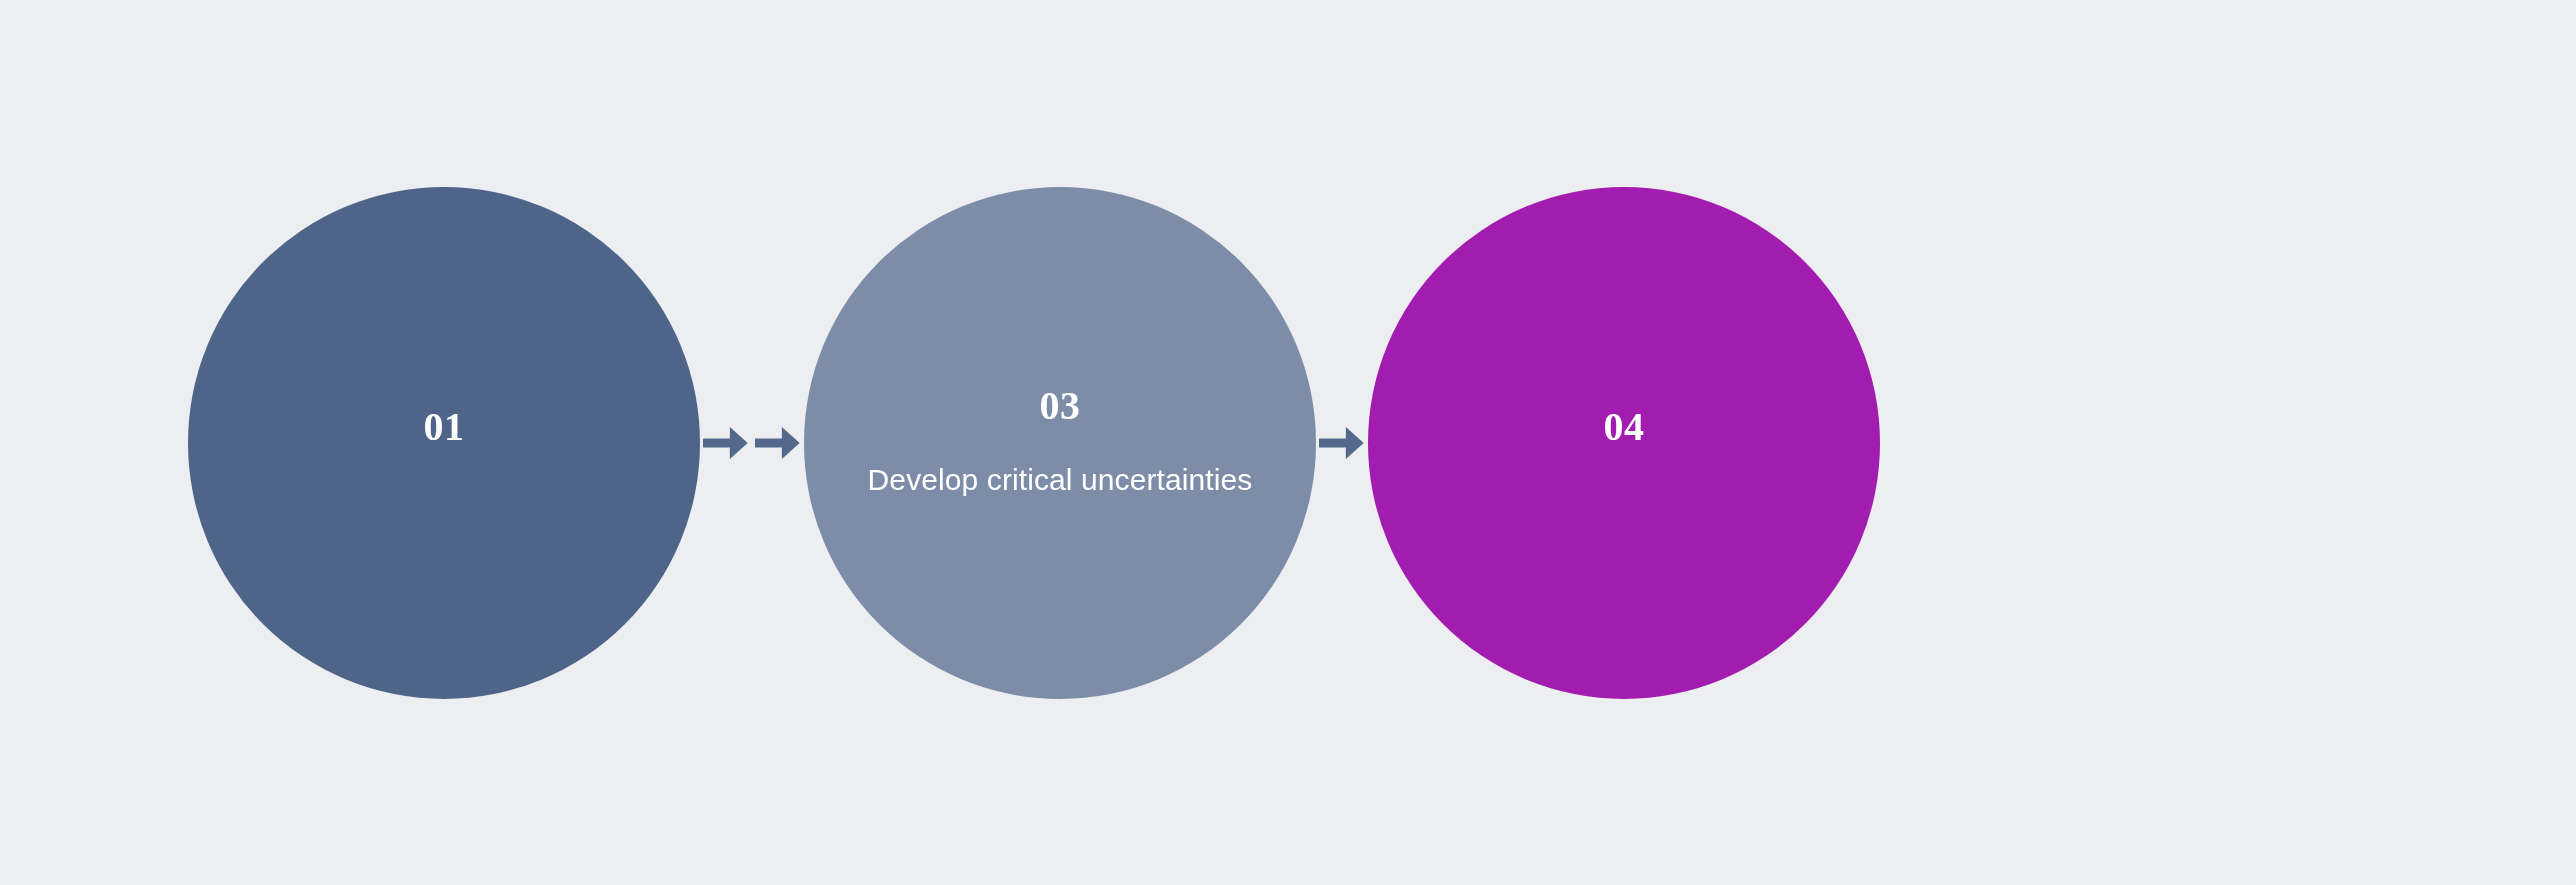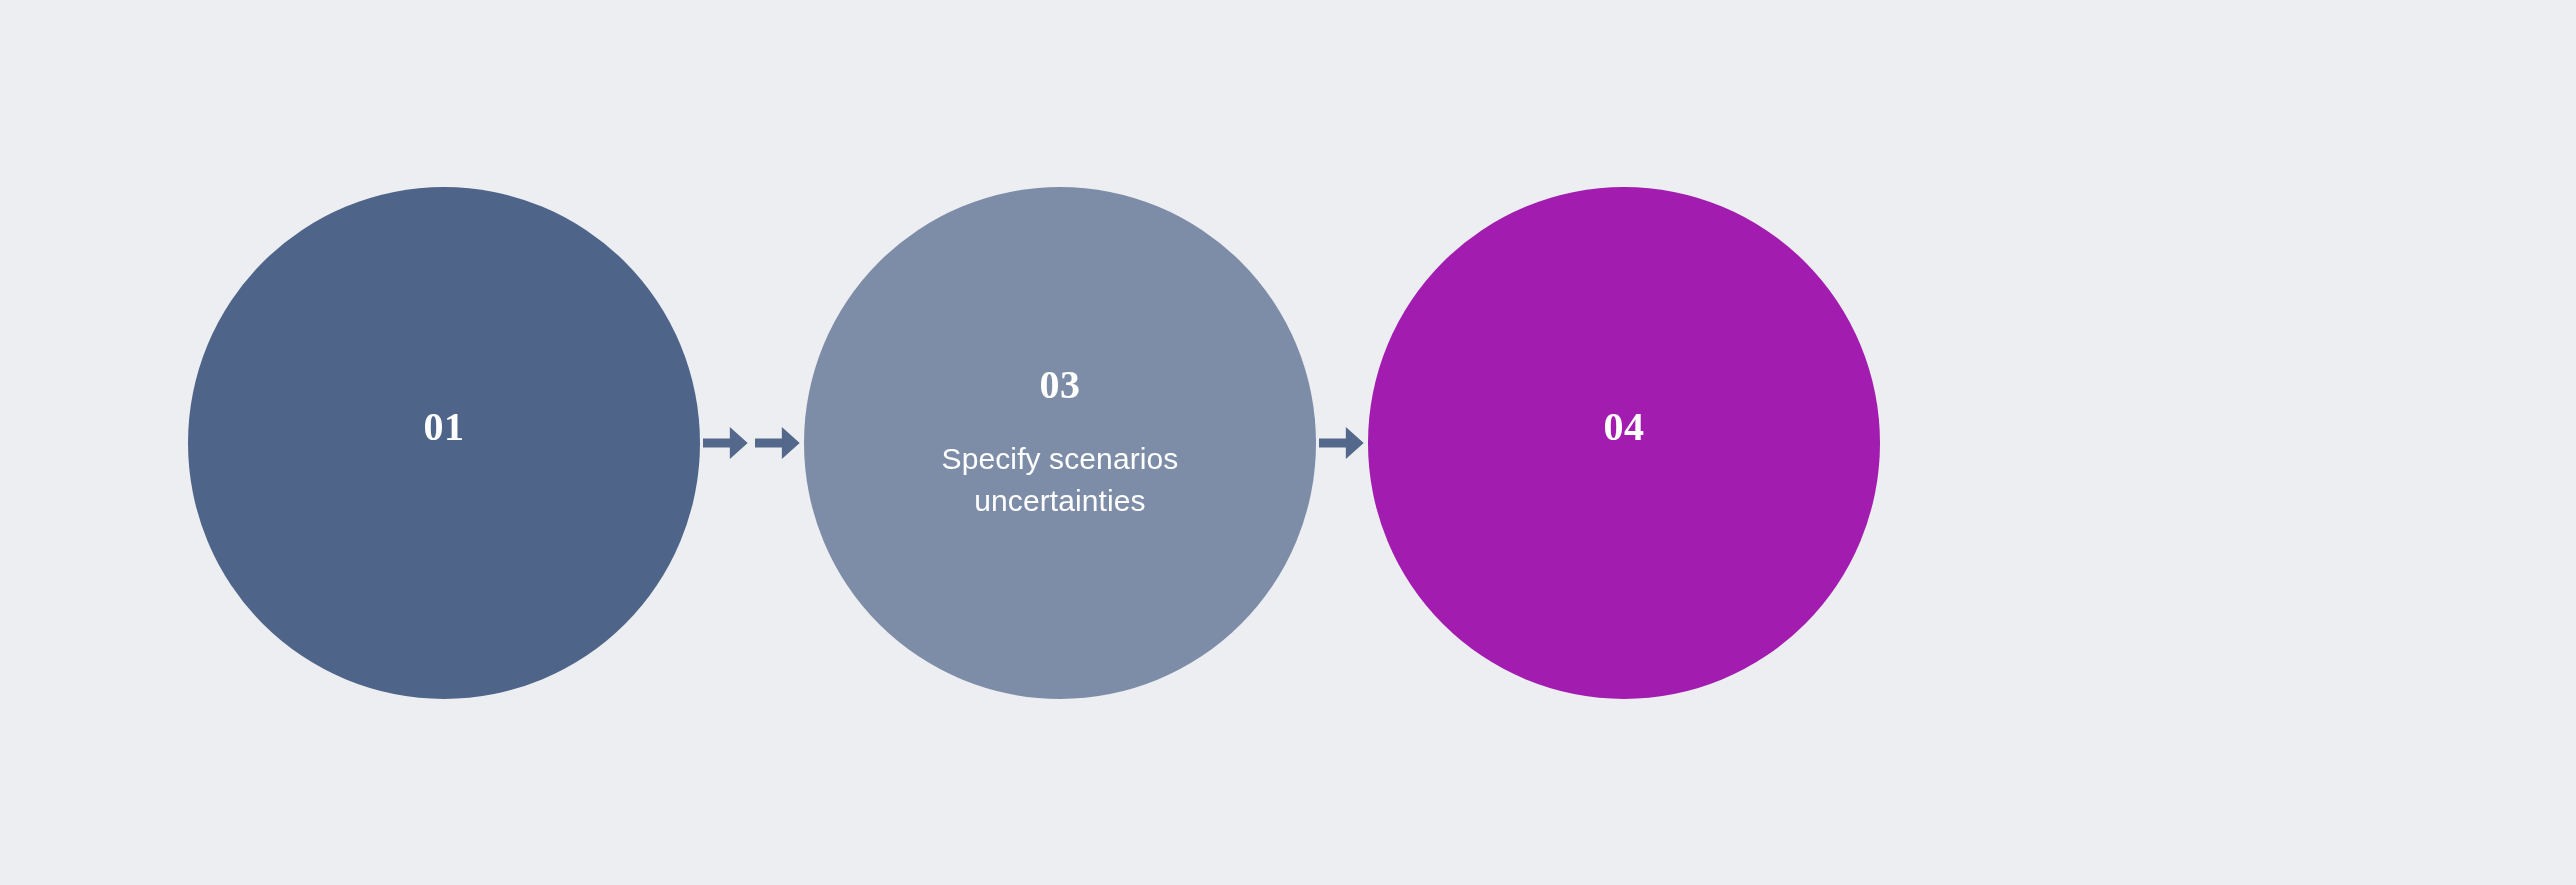--- a/index.html
+++ b/index.html
@@ -102,23 +102,23 @@
       </svg>
     </div>
 
 
     <div class="connector">
       <svg viewBox="0 0 72 62" aria-hidden="true">
         <path d="M0 24 L42 24 L42 6 L70 31 L42 56 L42 38 L0 38 Z" fill="#53688a"></path>
       </svg>
     </div>
 
-    <div class="step" style="background:#7d8da8;">
+    <div class="step" style="background:#7d8da8;text-align:right;">
       <div class="step-number">03</div>
-      <div class="step-label">Specify scenarios uncertainties</div>
+      <div class="step-label">Develop critical uncertainties</div>
     </div>
 
     <div class="connector">
       <svg viewBox="0 0 72 62" aria-hidden="true">
         <path d="M0 24 L42 24 L42 6 L70 31 L42 56 L42 38 L0 38 Z" fill="#53688a"></path>
       </svg>
     </div>
 
     <div class="step" style="background:#a21caf;">
       <div class="step-number">04</div>

